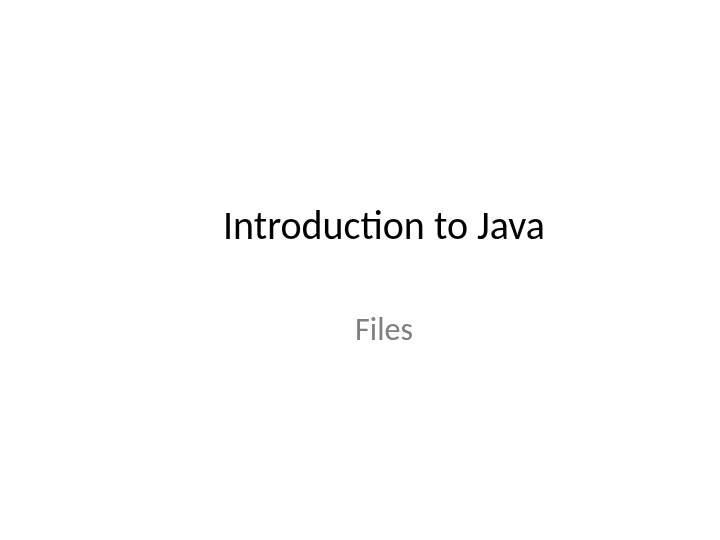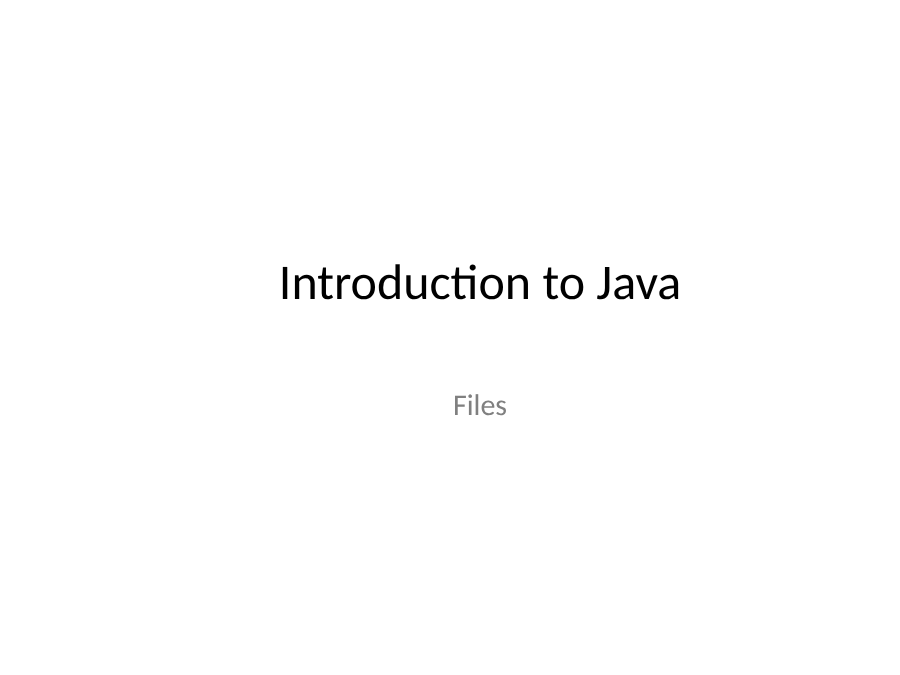--- a/index.html
+++ b/index.html
@@ -19,21 +19,21 @@
       padding-top: 165px;
     }
     .slide-title {
       font-size: 40px;
       font-weight: 400;
       color: #000000;
       text-align: center;
       margin-bottom: 48px;
     }
     .slide-subtitle {
-      font-size: 24px;
+      font-size: 32px;
       font-weight: 400;
       color: #808080;
       text-align: center;
     }
   </style>
 </head>
 <body>
 
 <h1 class="slide-title">Introduction to Java</h1>
 

